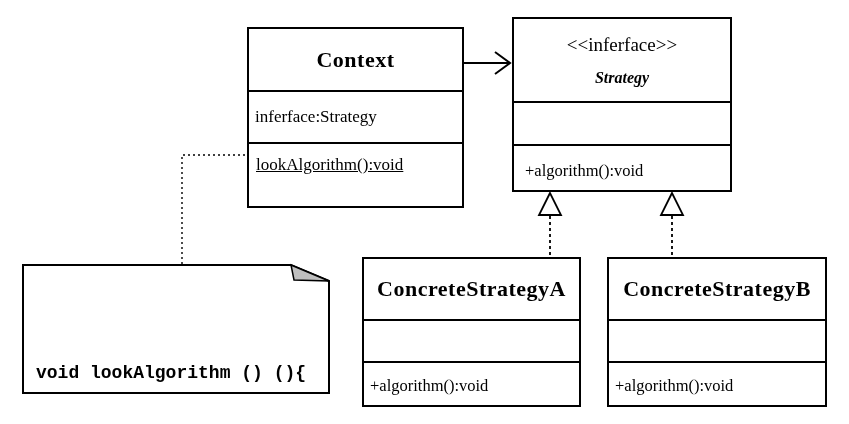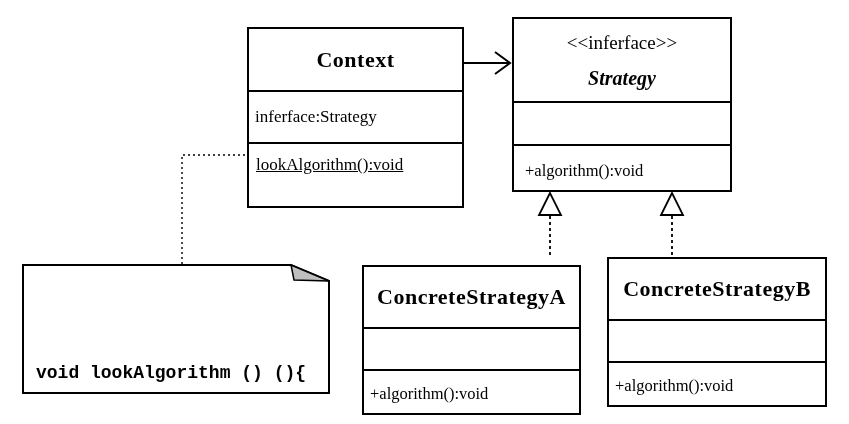--- a/index.html
+++ b/index.html
@@ -29,26 +29,26 @@
   
   .ctx { left:247px; top:27px; width:217px; height:181px; }
   .ctx .cls-title { height:61px; }
   .ctx .row-attr  { height:50px; }
   .ctx .row-meth  { height:42px; padding-left:7px;text-decoration:underline; }
   
   .str { left:512px; top:17px; width:220px; height:175px; }
   .str .head { height:82px; display:flex; flex-direction:column;
                align-items:center; justify-content:center; gap:16px; }
   .str .stereo { font-size:19px; line-height:1; color:var(--line,#000); }
-  .str .iname  { font-size:20px; font-weight:bold; font-style:italic; line-height:1; color:var(--line,#000); }
+  .str .iname  { font-size:16px; font-weight:bold; font-style:italic; line-height:1; color:var(--line,#000); }
   .str .row-attr { height:41px; }
   .str .row-meth { height:50px; padding-left:11px; font-size:16.5px; }
   
   .con { top:257px; height:150px; }
-  .con-a { left:362px; width:219px;margin-top:8px; }
+  .con-a { left:362px; width:219px; }
   .con-b { left:607px; width:220px; }
   .con .cls-title { height:60px; }
   .con .row-attr  { height:40px; }
   .con .row-meth  { height:46px; font-size:16.5px; }
 
   .note-text {
     position:absolute; left:36px; top:273px;
     font-family:"Liberation Mono", monospace; font-weight:bold;
     font-size:18px; line-height:40px; color:var(--line,#000); white-space:pre;
   }

